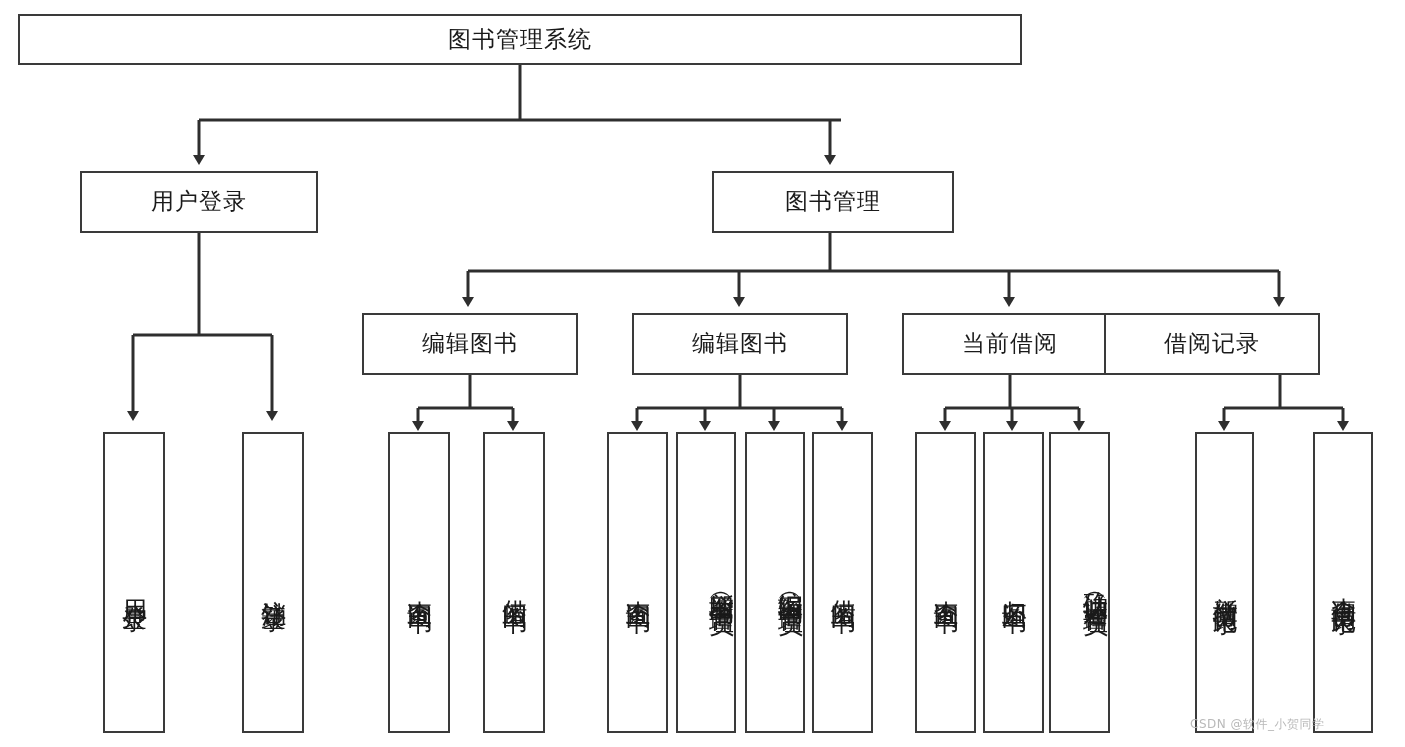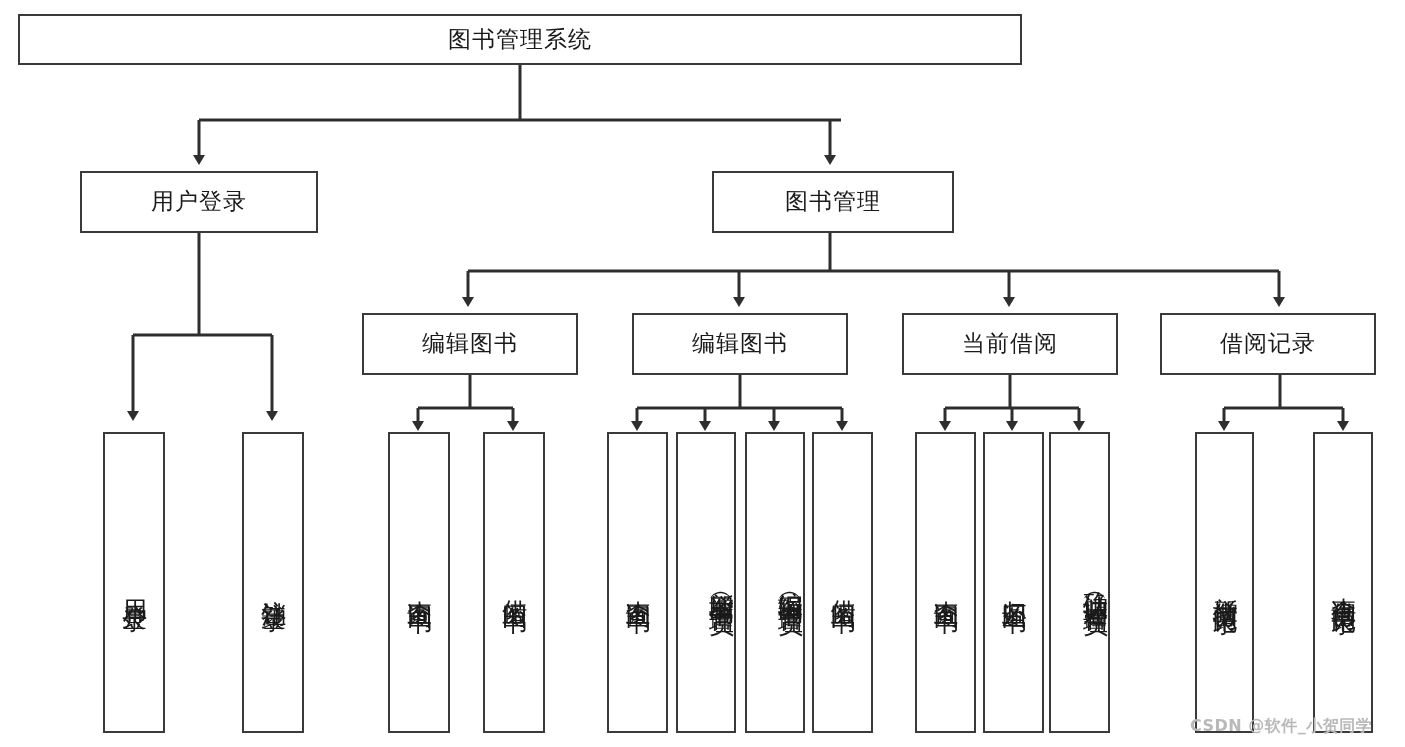--- a/index.html
+++ b/index.html
@@ -54,26 +54,25 @@
     line-height: 1.05;
     padding-top: 6px;
     align-items: flex-start;
     justify-content: center;
   }
   .node-v.center-text {
     align-items: center;
   }
   .watermark {
     position: absolute;
-    font-size: 16px;
+    font-size: 12px;
     color: #b9b9b9;
     letter-spacing: 0.5px;
     white-space: nowrap;
     font-family: "DejaVu Sans", "Liberation Sans", sans-serif;
-    font-weight: bold;
   }
 </style>
 </head>
 <body>
 
 <div id="canvas">
 
   <svg id="edges" viewBox="0 0 1405 747" xmlns="http://www.w3.org/2000/svg">
     <defs>
       <marker id="arrow" markerWidth="10" markerHeight="12" refX="1" refY="6" orient="auto" markerUnits="userSpaceOnUse">
@@ -137,21 +136,21 @@
 
   <div class="node node-h" style="left:362px; top:313px; width:216px; height:62px;">
     <span>编辑图书</span>
   </div>
   <div class="node node-h" style="left:632px; top:313px; width:216px; height:62px;">
     <span>编辑图书</span>
   </div>
   <div class="node node-h" style="left:902px; top:313px; width:216px; height:62px;font-family:Liberation Serif, serif;">
     <span>当前借阅</span>
   </div>
-  <div class="node node-h" style="left:1160px; top:313px; width:216px; height:62px;">
+  <div class="node node-h" style="left:1104px; top:313px; width:216px; height:62px;">
     <span>借阅记录</span>
   </div>
 
   <div class="node node-v center-text" style="left:103px; top:432px; width:62px; height:301px;">
     <span>用户登录</span>
   </div>
   <div class="node node-v center-text" style="left:242px; top:432px; width:62px; height:301px;">
     <span>注销登录</span>
   </div>
 

